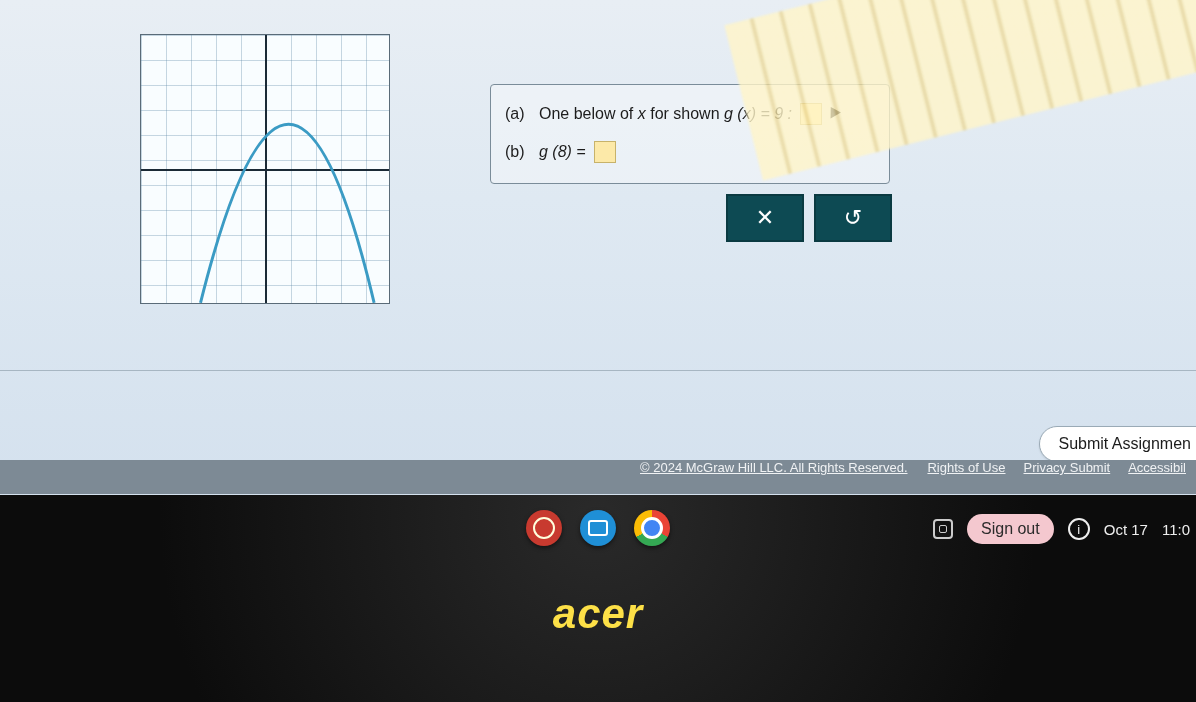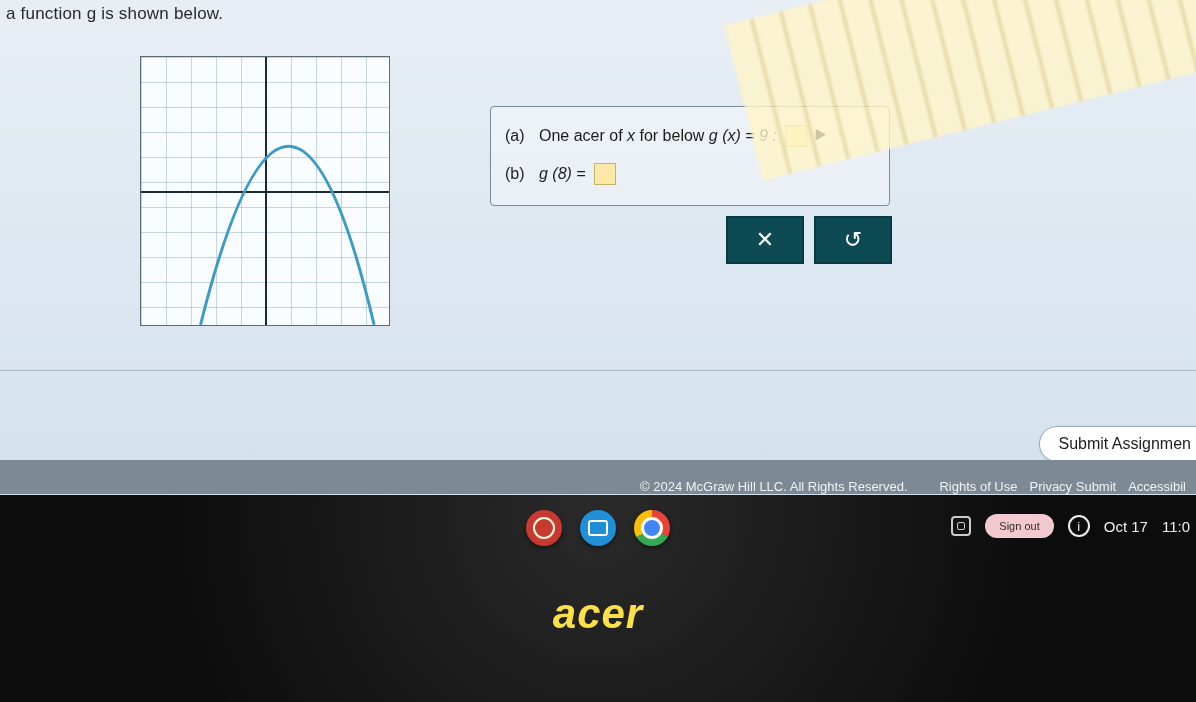--- a/index.html
+++ b/index.html
@@ -126,25 +126,26 @@
     font-size: 16px;
     color: #1c1c1c;
     box-shadow: 0 1px 2px rgba(0,0,0,0.1);
   }
 
   .footer-bar {
     position: absolute;
     left:0; right:0; top: 460px;
     height: 34px;
     background: #7d8a95;
-    display:flex; align-items:flex-end; justify-content:flex-end;
+    display:flex; align-items:flex-start; justify-content:flex-end;
     padding-right: 10px;
-    gap: 12px;
+    gap: 18px;
     color: #f0f2f4;
     font-size: 13px;
+    text-decoration: underline;
   }
   .footer-bar .copy { margin-right: auto; padding-left: 640px; }
 
   
   .bezel {
     position:absolute; top:495px; left:0; right:0; bottom:0;
     background: radial-gradient(circle at 50% 10%, #2a2a2a 0%, #0c0c0c 70%);
   }
   .acer {
     position:absolute; left: 50%; top: 590px; transform: translateX(-50%);
@@ -188,21 +189,21 @@
   .systray {
     position:absolute; top: 514px; right: 6px;
     display:flex; align-items:center; gap: 14px;
     color: #eee;
     font-size: 15px;
   }
   .signout {
     background: #f4c8cf; color:#2b2b2b;
     border-radius: 16px;
     padding: 6px 14px;
-    font-size: 11px;
+    font-size: 16px;
   }
   .sys-circle {
     width:22px; height:22px; border-radius:50%;
     border:2px solid #eee; display:flex; align-items:center; justify-content:center;
     font-size:13px; color:#eee;
   }
   .sys-sq {
     width:20px; height:20px; border:2px solid #ccc; border-radius:4px;
     position:relative;
   }
@@ -223,41 +224,40 @@
     opacity: 0.85;
     pointer-events: none;
   }
 </style>
 </head>
 <body>
 
 <div class="screen">
 
   <div class="prompt-area">
-    <div class="line">a function g is shown below.</div>
   </div>
 
   <div class="content-row">
 
     <div class="graph-box">
       <div class="graph-grid"></div>
       <div class="graph-axes">
         <div class="axis-x"></div>
         <div class="axis-y"></div>
       </div>
       <svg class="parabola" viewBox="0 0 250 270">
         <path d="M 60 270 Q 150 -90 235 270" fill="none" stroke="#3b9bc4" stroke-width="3"></path>
       </svg>
     </div>
 
     <div class="answer-panel">
       <div class="answer-line">
         <span class="part-label">(a)</span>
         <span>
-          <span>One acer of </span><span class="math-i">x</span><span> for below </span><span class="math-i">g (x) = 9 :</span>
+          <span>One below of </span><span class="math-i">x</span><span> for shown </span><span class="math-i">g (x) = 9 :</span>
         </span>
         <span class="answer-input"></span>
         <span class="cursor-pointer"></span>
       </div>
       <div class="answer-line">
         <span class="part-label">(b)</span>
         <span class="math-i">g (8) =</span>
         <span class="answer-input"></span>
       </div>
     </div>

